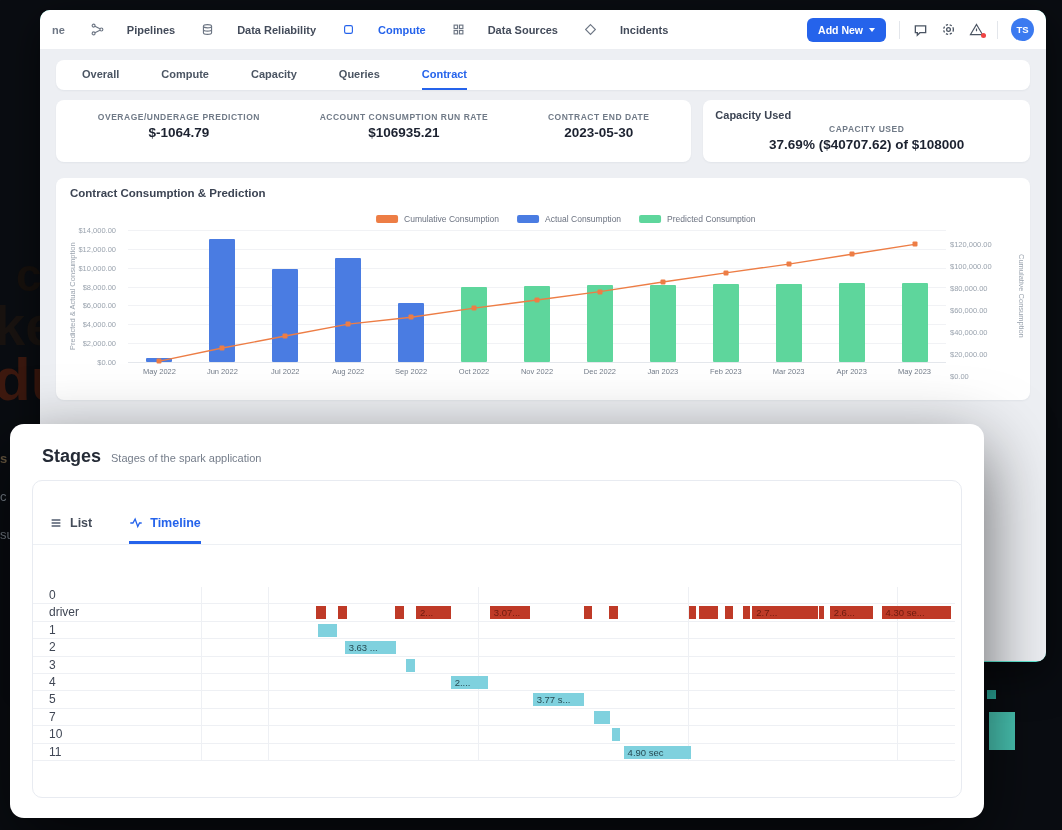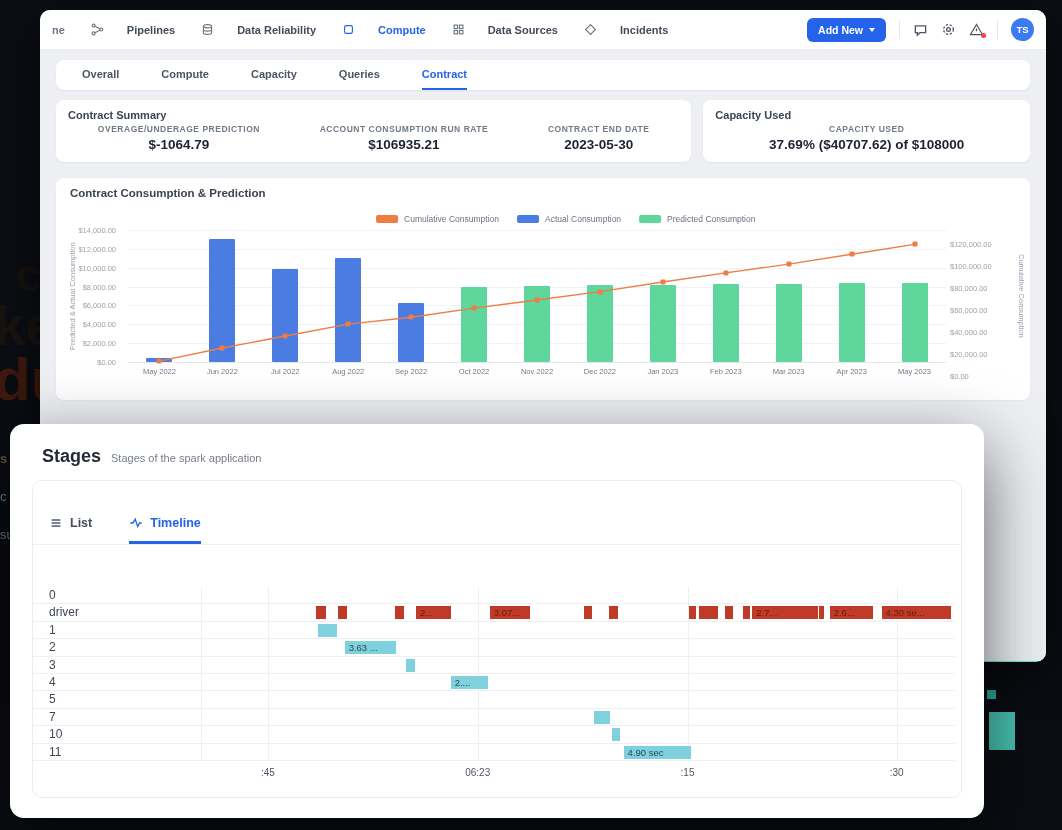--- a/index.html
+++ b/index.html
@@ -213,21 +213,20 @@
     <div class="tabs-bar">
         <div class="app-tab">Overall</div>
         <div class="app-tab">Compute</div>
         <div class="app-tab">Capacity</div>
         <div class="app-tab">Queries</div>
         <div class="app-tab active">Contract</div>
       </div>
 
     <div class="summary-row">
       <div class="card summary-card">
-        <div class="card-title">Contract Summary</div>
         <div class="stats-row">
             <div>
               <div class="stat-label">OVERAGE/UNDERAGE PREDICTION</div>
               <div class="stat-value">$-1064.79</div>
             </div>
             <div>
               <div class="stat-label">ACCOUNT CONSUMPTION RUN RATE</div>
               <div class="stat-value">$106935.21</div>
             </div>
             <div>
@@ -417,41 +416,38 @@
             </div>
           </div>
           <div class="g-row">
             <span class="g-label">4</span>
             <div class="g-track">
               <div class="g-bar stage" style="left: 33.2%; width: 5%;">2....</div>
             </div>
           </div>
           <div class="g-row">
             <span class="g-label">5</span>
+            <div class="g-track">
+              <div class="g-bar stage" style="left: 44.1%; width: 6.8%;">3.77 s...</div>
+            </div>
           </div>
           <div class="g-row">
             <span class="g-label">7</span>
             <div class="g-track">
               <div class="g-bar stage" style="left: 52.2%; width: 2.2%;"></div>
             </div>
           </div>
           <div class="g-row">
             <span class="g-label">10</span>
             <div class="g-track">
               <div class="g-bar stage" style="left: 54.6%; width: 1.1%;"></div>
             </div>
           </div>
           <div class="g-row">
             <span class="g-label">11</span>
             <div class="g-track">
               <div class="g-bar stage" style="left: 56.2%; width: 8.9%;">4.90 sec</div>
             </div>
           </div>
-        </div>
-      <div class="g-axis">
-          <span class="g-tick" style="left: 8.9%;">:45</span>
-          <span class="g-tick" style="left: 36.8%;">06:23</span>
-          <span class="g-tick" style="left: 64.7%;">:15</span>
-          <span class="g-tick" style="left: 92.5%;">:30</span>
         </div>
     </div>
   </div>
 </div>
 
 </body></html>

